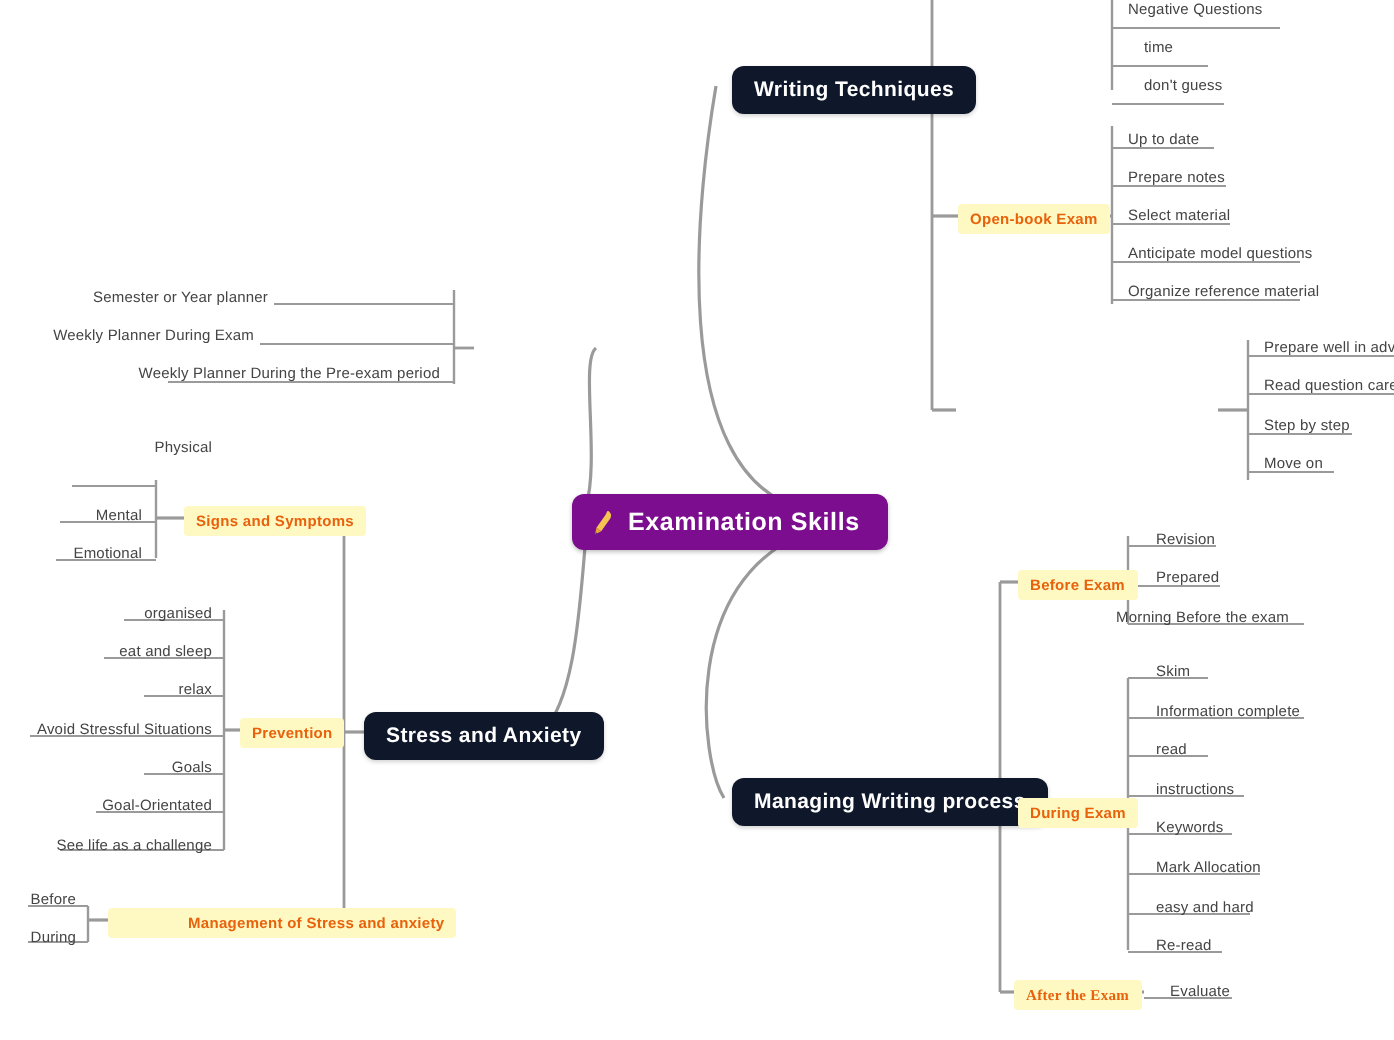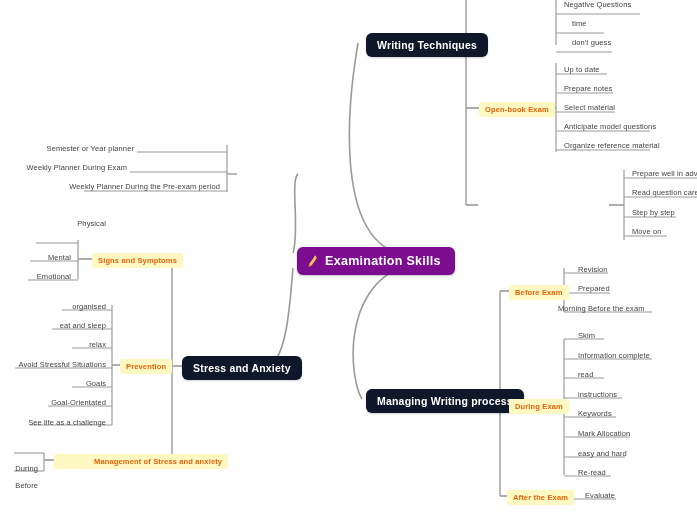--- a/index.html
+++ b/index.html
@@ -39,21 +39,20 @@
     color: #ffffff;
     font-size: 12.5px;
     font-weight: bold;
     letter-spacing: 0.3px;
     border-radius: 6px;
     padding: 7px 14px 7px 10px;
     display: flex;
     align-items: center;
     gap: 7px;
     box-shadow: 0 1px 2px rgba(0,0,0,0.25);
-    margin-left: 11px;
   }
   .root-icon {
     display: inline-block;
     width: 11px;
     height: 13px;
     position: relative;
   }
   
   .main-node {
     background: #0f172a;
@@ -241,21 +240,21 @@
   <div class="node leaf-node left" style="left:108px; top:320px; transform:translateX(-100%);">eat and sleep</div>
   <div class="node leaf-node left" style="left:108px; top:339px; transform:translateX(-100%);">relax</div>
   <div class="node leaf-node left" style="left:108px; top:359px; transform:translateX(-100%);">Avoid Stressful Situations</div>
   <div class="node leaf-node left" style="left:108px; top:378px; transform:translateX(-100%);">Goals</div>
   <div class="node leaf-node left" style="left:108px; top:397px; transform:translateX(-100%);">Goal-Orientated</div>
   <div class="node leaf-node left" style="left:108px; top:417px; transform:translateX(-100%);">See life as a challenge</div>
 
   <div class="node sub-node" style="left:54px; top:454px;padding-left:40px;">
     <span>Management of Stress and anxiety</span>
   </div>
-  <div class="node leaf-node left" style="left:40px; top:444px; transform:translateX(-100%);margin-top:36px;">Before</div>
+  <div class="node leaf-node left" style="left:40px; top:444px; transform:translateX(-100%);">Before</div>
   <div class="node leaf-node left" style="left:40px; top:463px; transform:translateX(-100%);">During</div>
 
   <div class="node main-node" style="left:366px; top:389px;">
     <span>Managing Writing process</span>
   </div>
 
   <div class="node sub-node" style="left:509px; top:285px;">
     <span>Before Exam</span>
   </div>
   <div class="node leaf-node right" style="left:576px; top:264px;">Revision</div>
@@ -267,18 +266,18 @@
   </div>
   <div class="node leaf-node right" style="left:576px; top:330px;">Skim</div>
   <div class="node leaf-node right" style="left:576px; top:350px;">Information complete</div>
   <div class="node leaf-node right" style="left:576px; top:369px;">read</div>
   <div class="node leaf-node right" style="left:576px; top:389px;">instructions</div>
   <div class="node leaf-node right" style="left:576px; top:408px;">Keywords</div>
   <div class="node leaf-node right" style="left:576px; top:428px;">Mark Allocation</div>
   <div class="node leaf-node right" style="left:576px; top:448px;">easy and hard</div>
   <div class="node leaf-node right" style="left:576px; top:467px;">Re-read</div>
 
-  <div class="node sub-node" style="left:507px; top:490px;">
+  <div class="node sub-node" style="left:507px; top:490px;font-family:Liberation Serif, serif;">
     <span>After the Exam</span>
   </div>
   <div class="node leaf-node right" style="left:583px; top:490px;">Evaluate</div>
 
 </div>
 
 </body></html>

